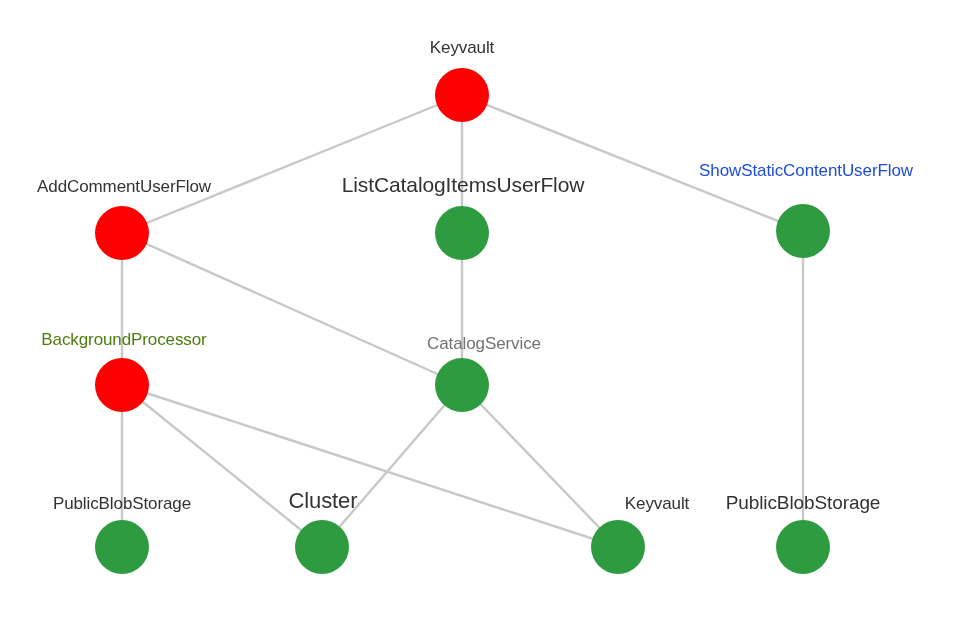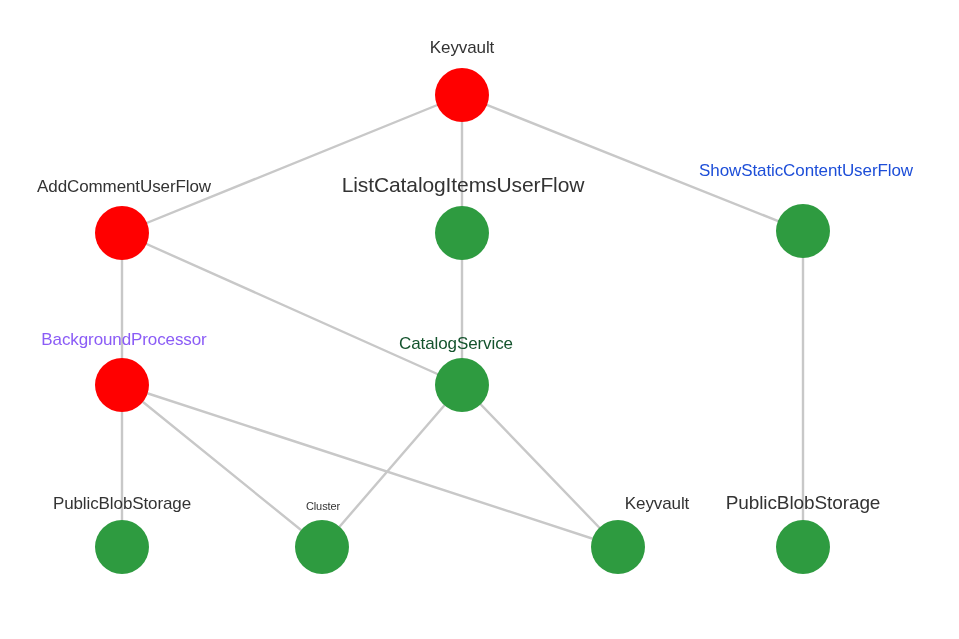--- a/index.html
+++ b/index.html
@@ -75,20 +75,20 @@
         <circle cx="322" cy="547" r="27" fill="#2e9b40" class="node-circle"></circle>
         <circle cx="618" cy="547" r="27" fill="#2e9b40" class="node-circle"></circle>
         <circle cx="803" cy="547" r="27" fill="#2e9b40" class="node-circle"></circle>
       </g>
   </svg>
   <div id="labels-layer">
       <div class="node-label" style="left: 462px; top: 56px; color: rgb(51, 51, 51); font-size: 17px;">Keyvault</div>
       <div class="node-label" style="left: 124px; top: 195px; color: rgb(51, 51, 51); font-size: 17px;">AddCommentUserFlow</div>
       <div class="node-label" style="left: 463px; top: 195px; color: rgb(51, 51, 51); font-size: 21px;">ListCatalogItemsUserFlow</div>
       <div class="node-label" style="left: 806px; top: 179px; color: #1d4ed8; font-size: 17px;">ShowStaticContentUserFlow</div>
-      <div class="node-label" style="left: 124px; top: 348px; color: #8b5cf6; font-size: 17px;">BackgroundProcessor</div>
-      <div class="node-label" style="left: 456px; top: 352px; color: #14532d; font-size: 17px;">CatalogService</div>
+      <div class="node-label" style="left: 124px; top: 348px; color: #4d7c0f; font-size: 17px;">BackgroundProcessor</div>
+      <div class="node-label" style="left: 484px; top: 352px; color: #737373; font-size: 17px;">CatalogService</div>
       <div class="node-label" style="left: 122px; top: 512px; color: rgb(51, 51, 51); font-size: 17px;">PublicBlobStorage</div>
-      <div class="node-label" style="left: 323px; top: 512px; color: rgb(51, 51, 51); font-size: 11px;">Cluster</div>
+      <div class="node-label" style="left: 323px; top: 512px; color: rgb(51, 51, 51); font-size: 22px;">Cluster</div>
       <div class="node-label" style="left: 618px; top: 512px; color: rgb(51, 51, 51); font-size: 17px; margin-left: 39px;">Keyvault</div>
       <div class="node-label" style="left: 803px; top: 512px; color: rgb(51, 51, 51); font-size: 19px;">PublicBlobStorage</div>
     </div>
 </div>
 
 </body></html>

